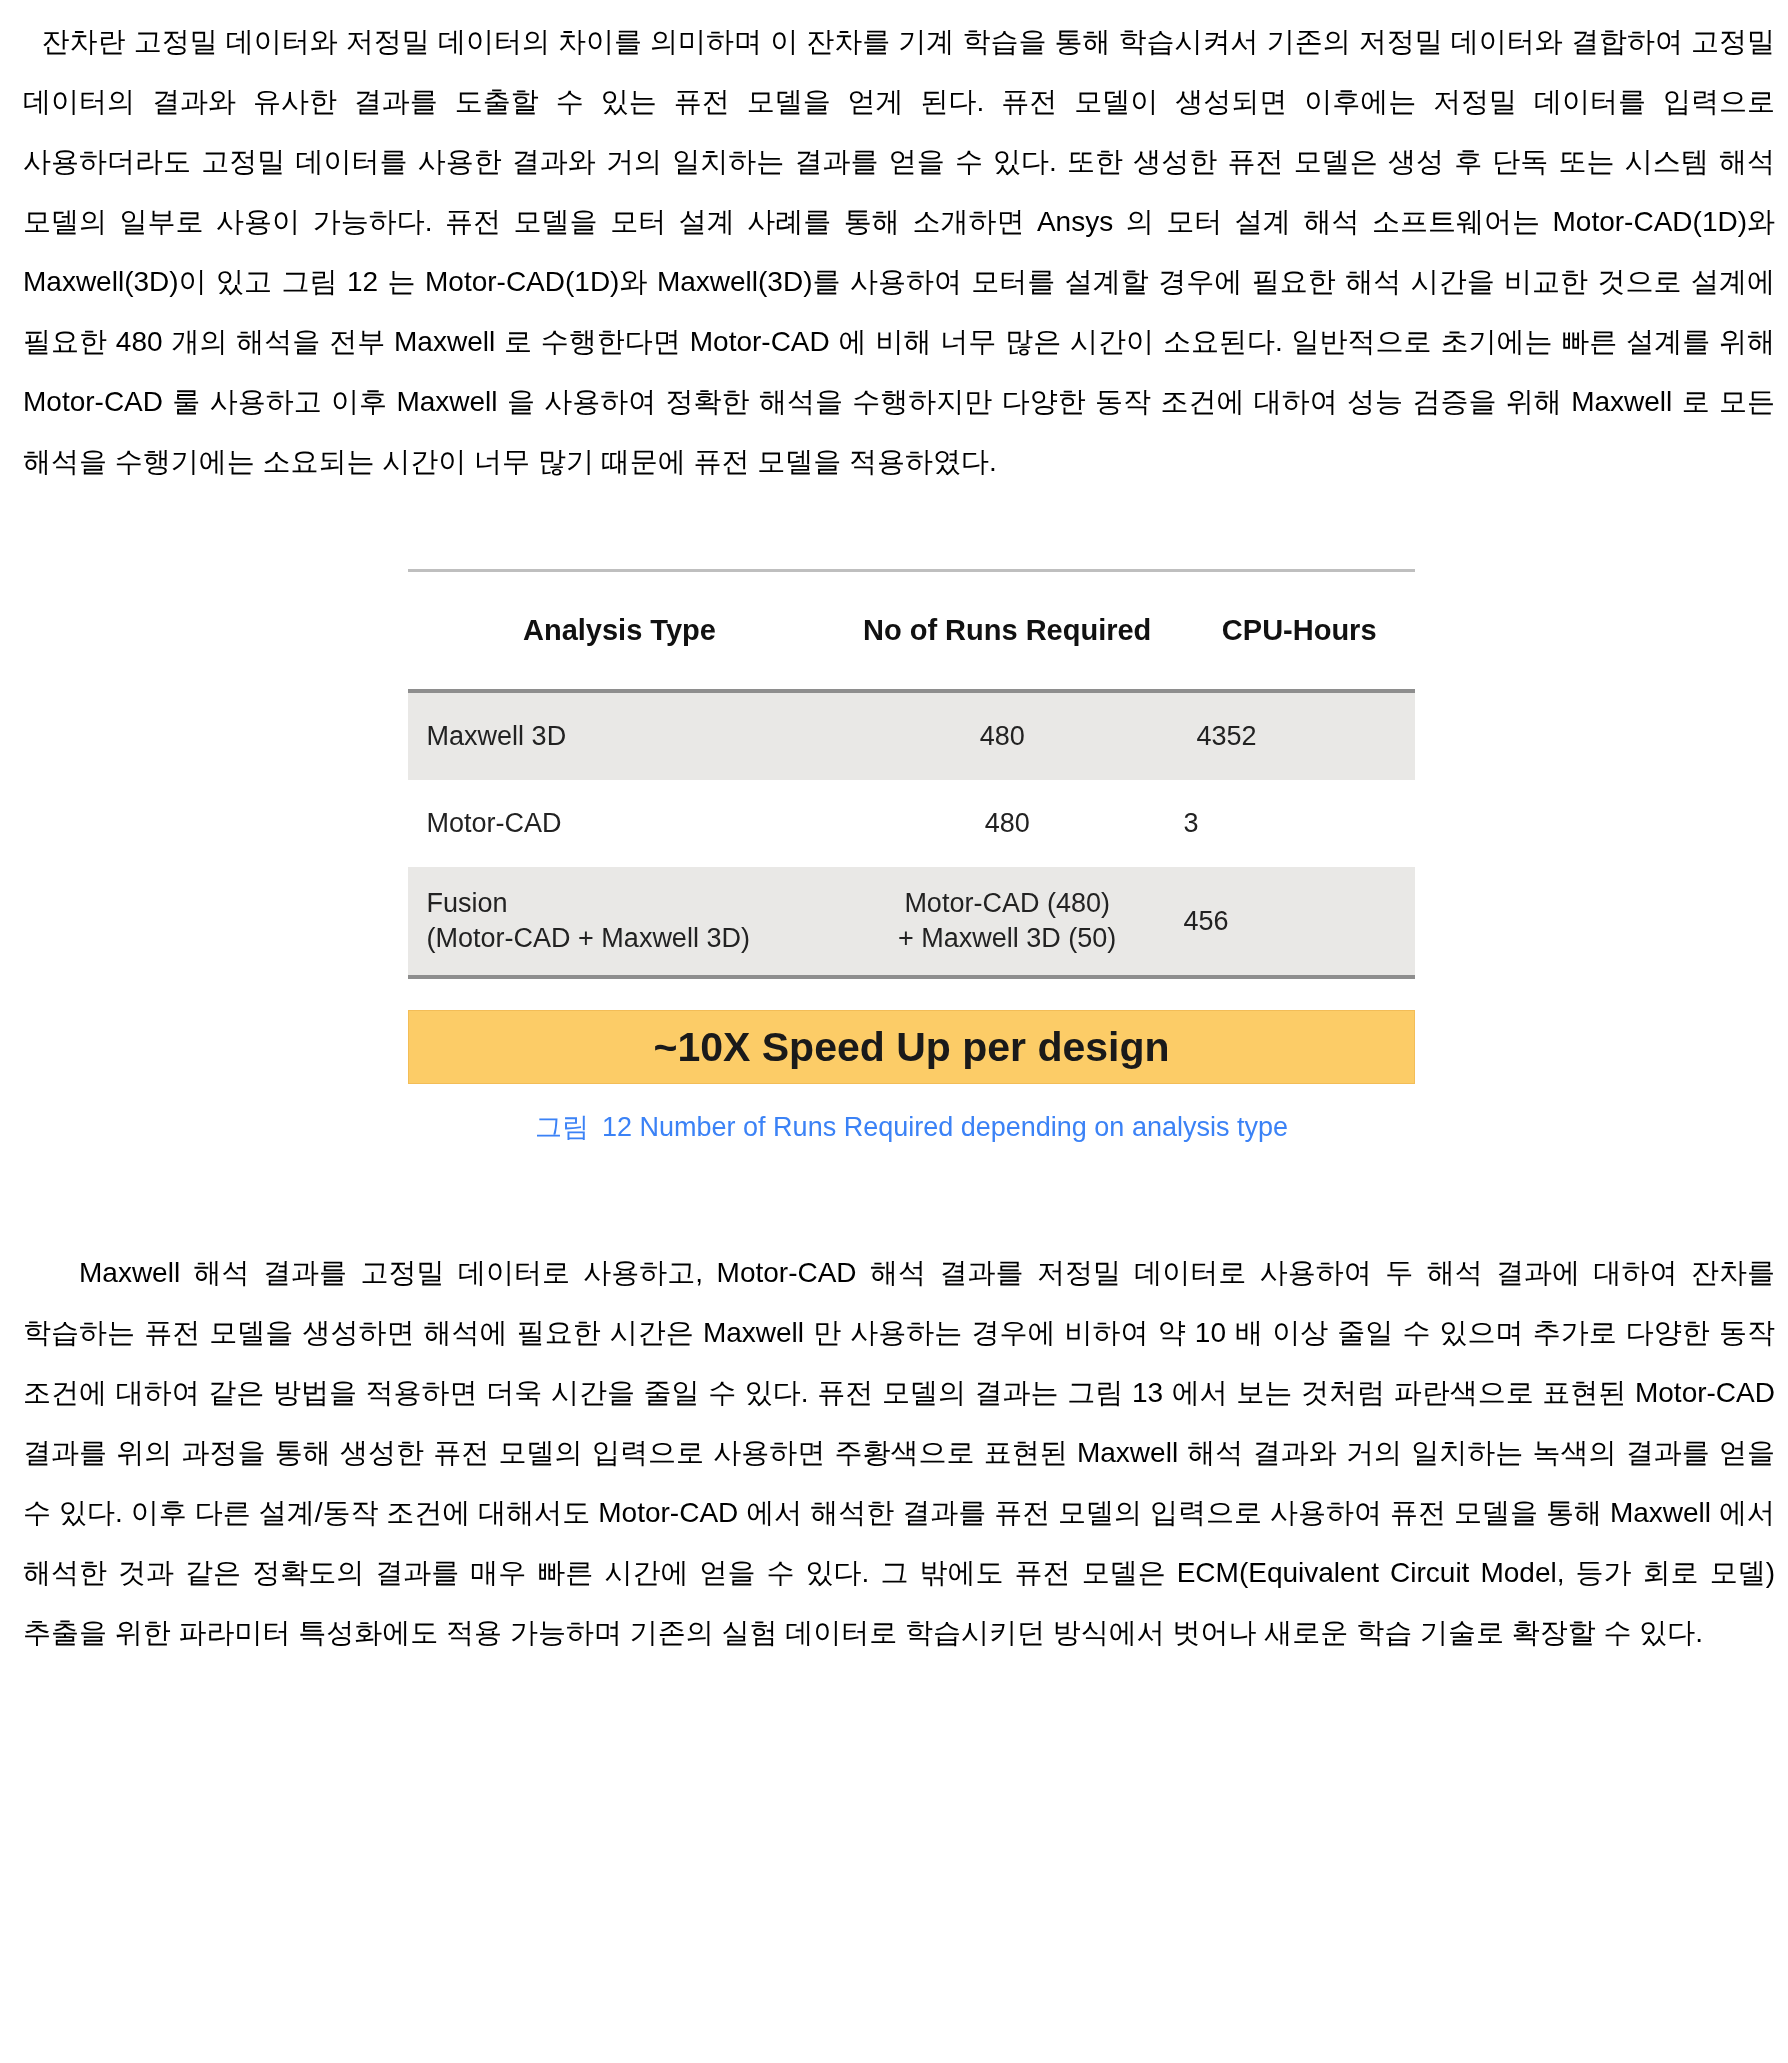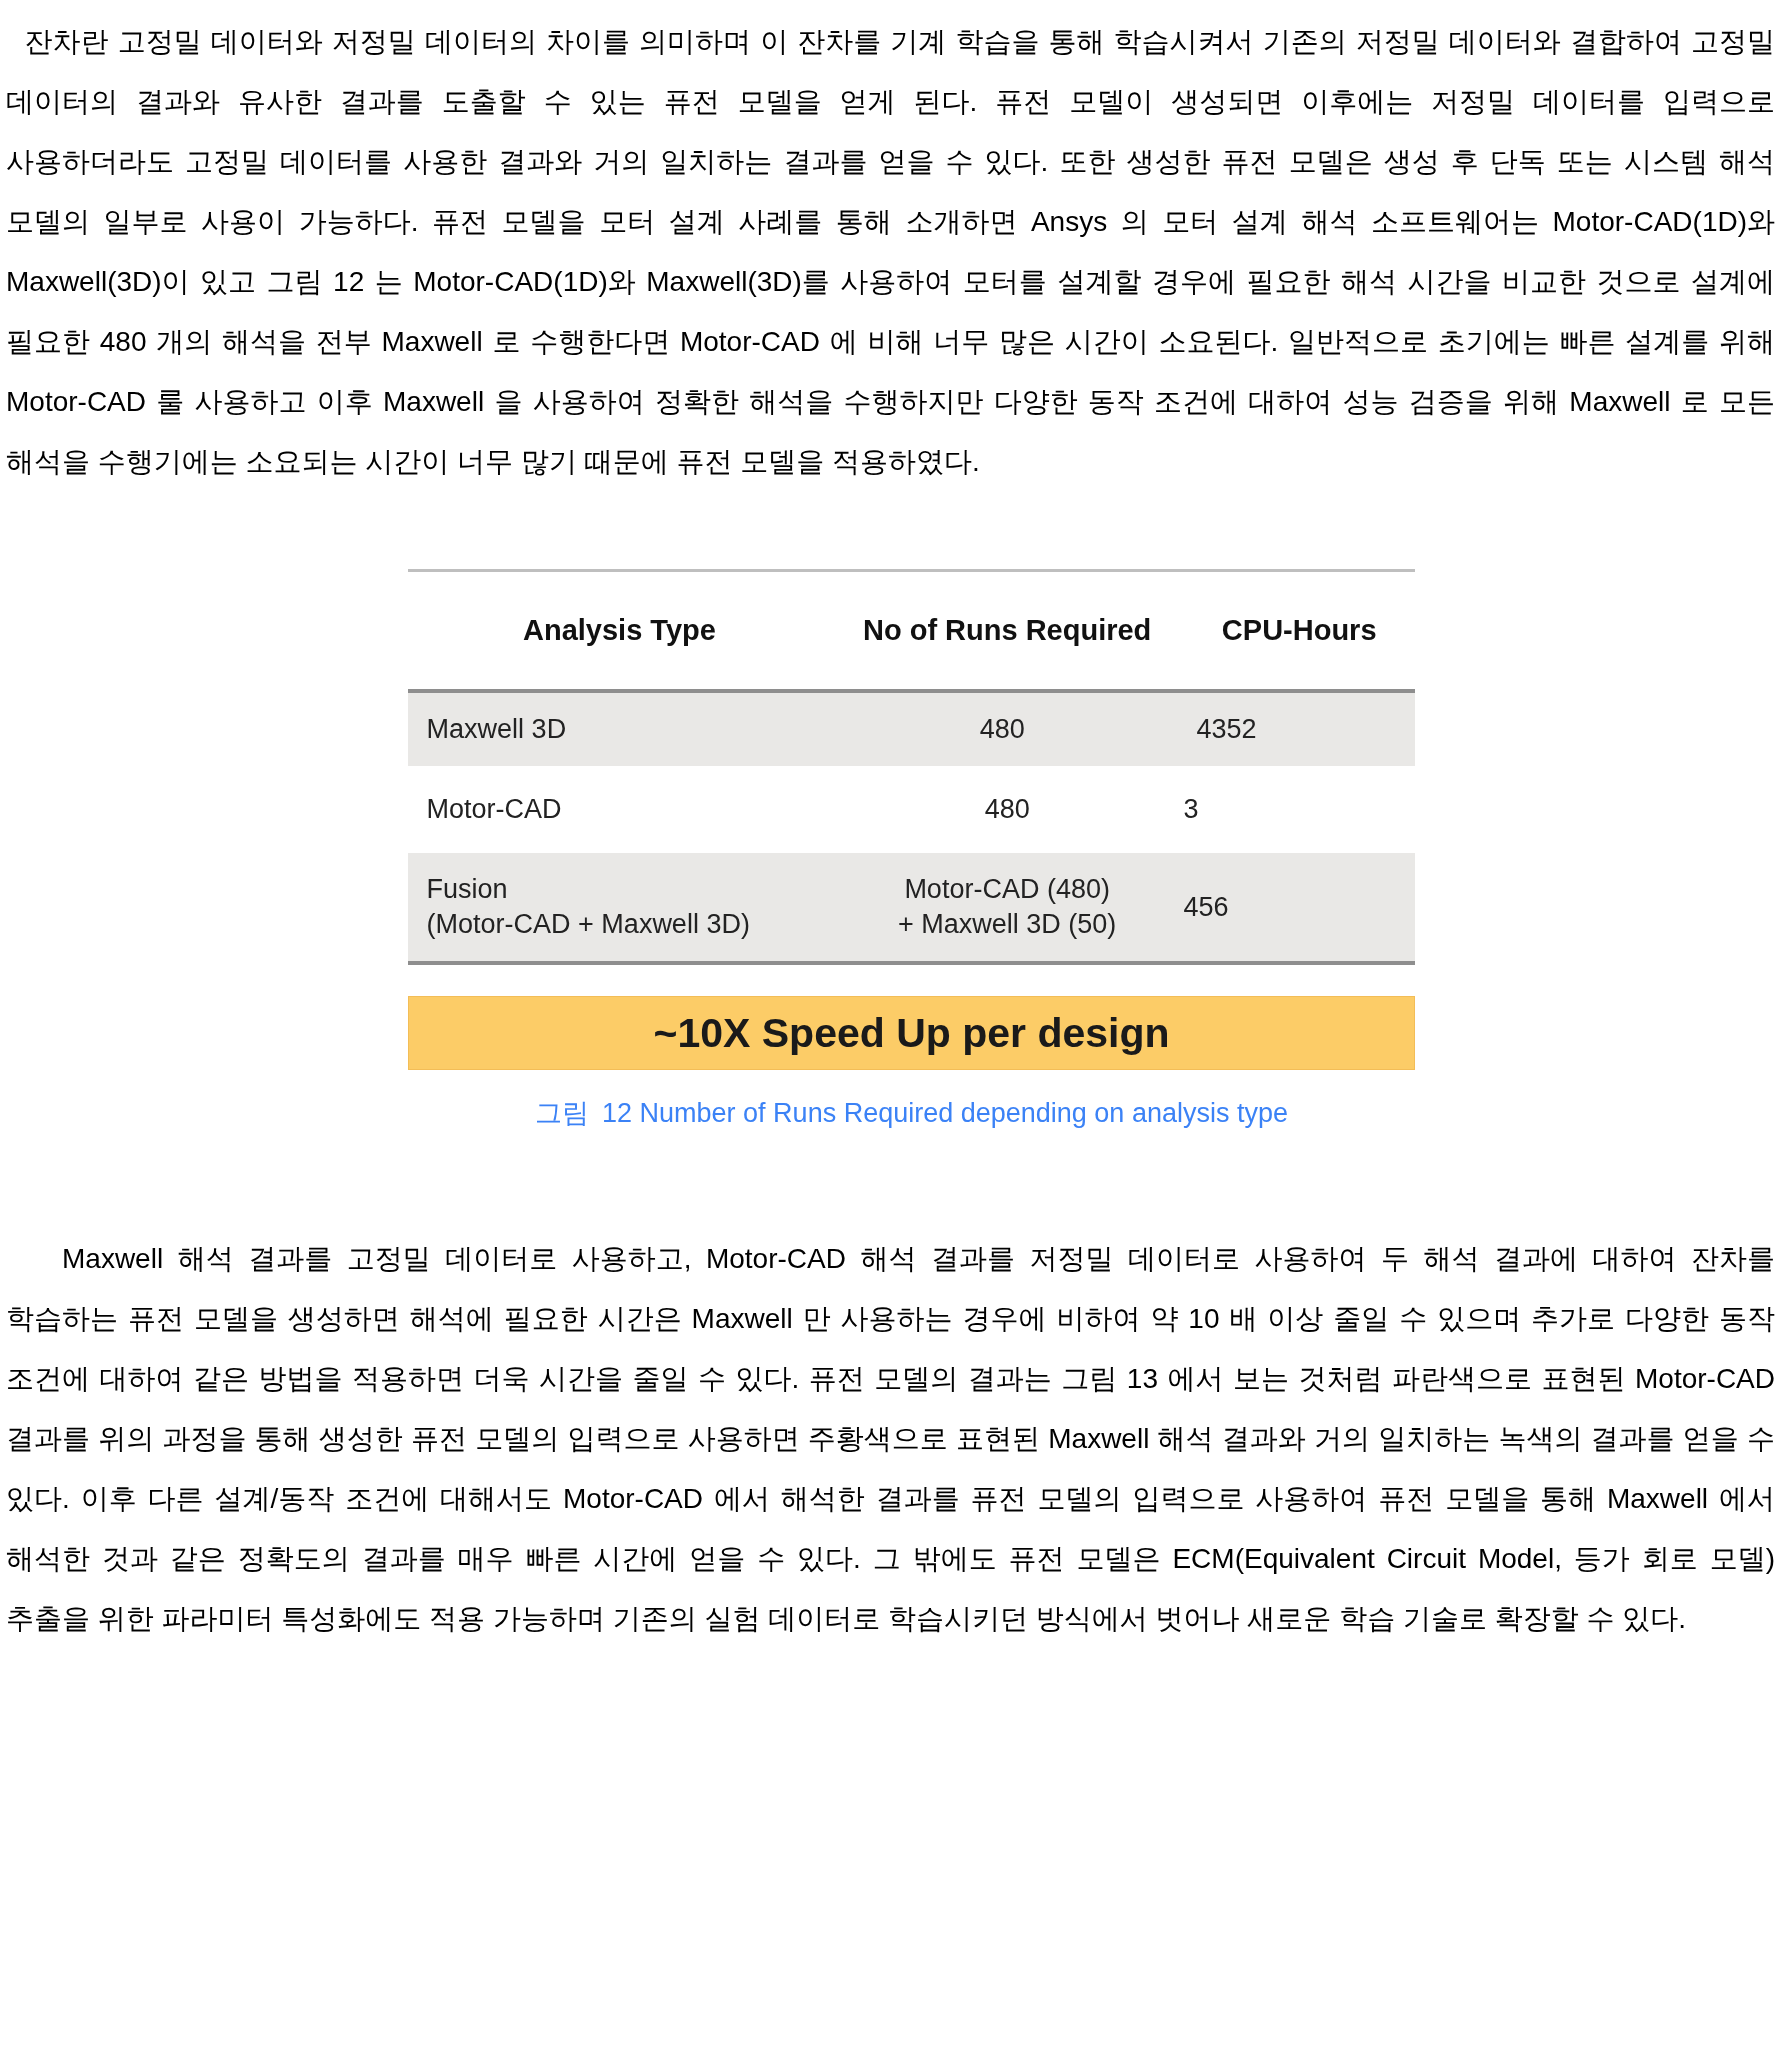--- a/index.html
+++ b/index.html
@@ -9,21 +9,21 @@
     background: #ffffff;
     font-family: "Liberation Sans", "DejaVu Sans", sans-serif;
     color: #000000;
     overflow: hidden;
   }
   .page { width: 1788px; }
 
   
   .para {
     margin: 0;
-    padding: 0 13px 0 6px;
+    padding: 0 13px 0 23px;
     font-size: 28px;
     line-height: 60px;
     text-align: justify;
     text-align-last: left;
     word-break: keep-all;
     color: #000000;
   }
   .para1 { padding-top: 12px; text-indent: 18.6px; }
   .para2 { margin-top: 87px; text-indent: 56px; }
 
@@ -32,21 +32,21 @@
   .tbl {
     width: 1007px;
     margin-left: 400px;
   }
   .tbl-line-top    { height: 2.8px; background: #bfbfbf; }
   .tbl-line-mid    { height: 4.7px; background: #8e8e8e; }
   .tbl-line-bottom { height: 3.7px; background: #8e8e8e; }
 
   .trow { display: flex; align-items: center; }
   .trow.header { height: 117px; background: #ffffff; }
-  .trow.r1 { height: 73px;  background: #e9e8e6; gap: 28px; }
+  .trow.r1 { height: 87px;  background: #e9e8e6; gap: 28px; }
   .trow.r2 { height: 87px;  background: #ffffff; }
   .trow.r3 { height: 108px; background: #e9e8e6; }
 
   .cell { box-sizing: border-box; }
   .c1 { width: 42%; }
   .c2 { width: 35%; text-align: center; }
   .c3 { width: 23%; }
 
   .trow.header .cell {
     font-weight: bold;

